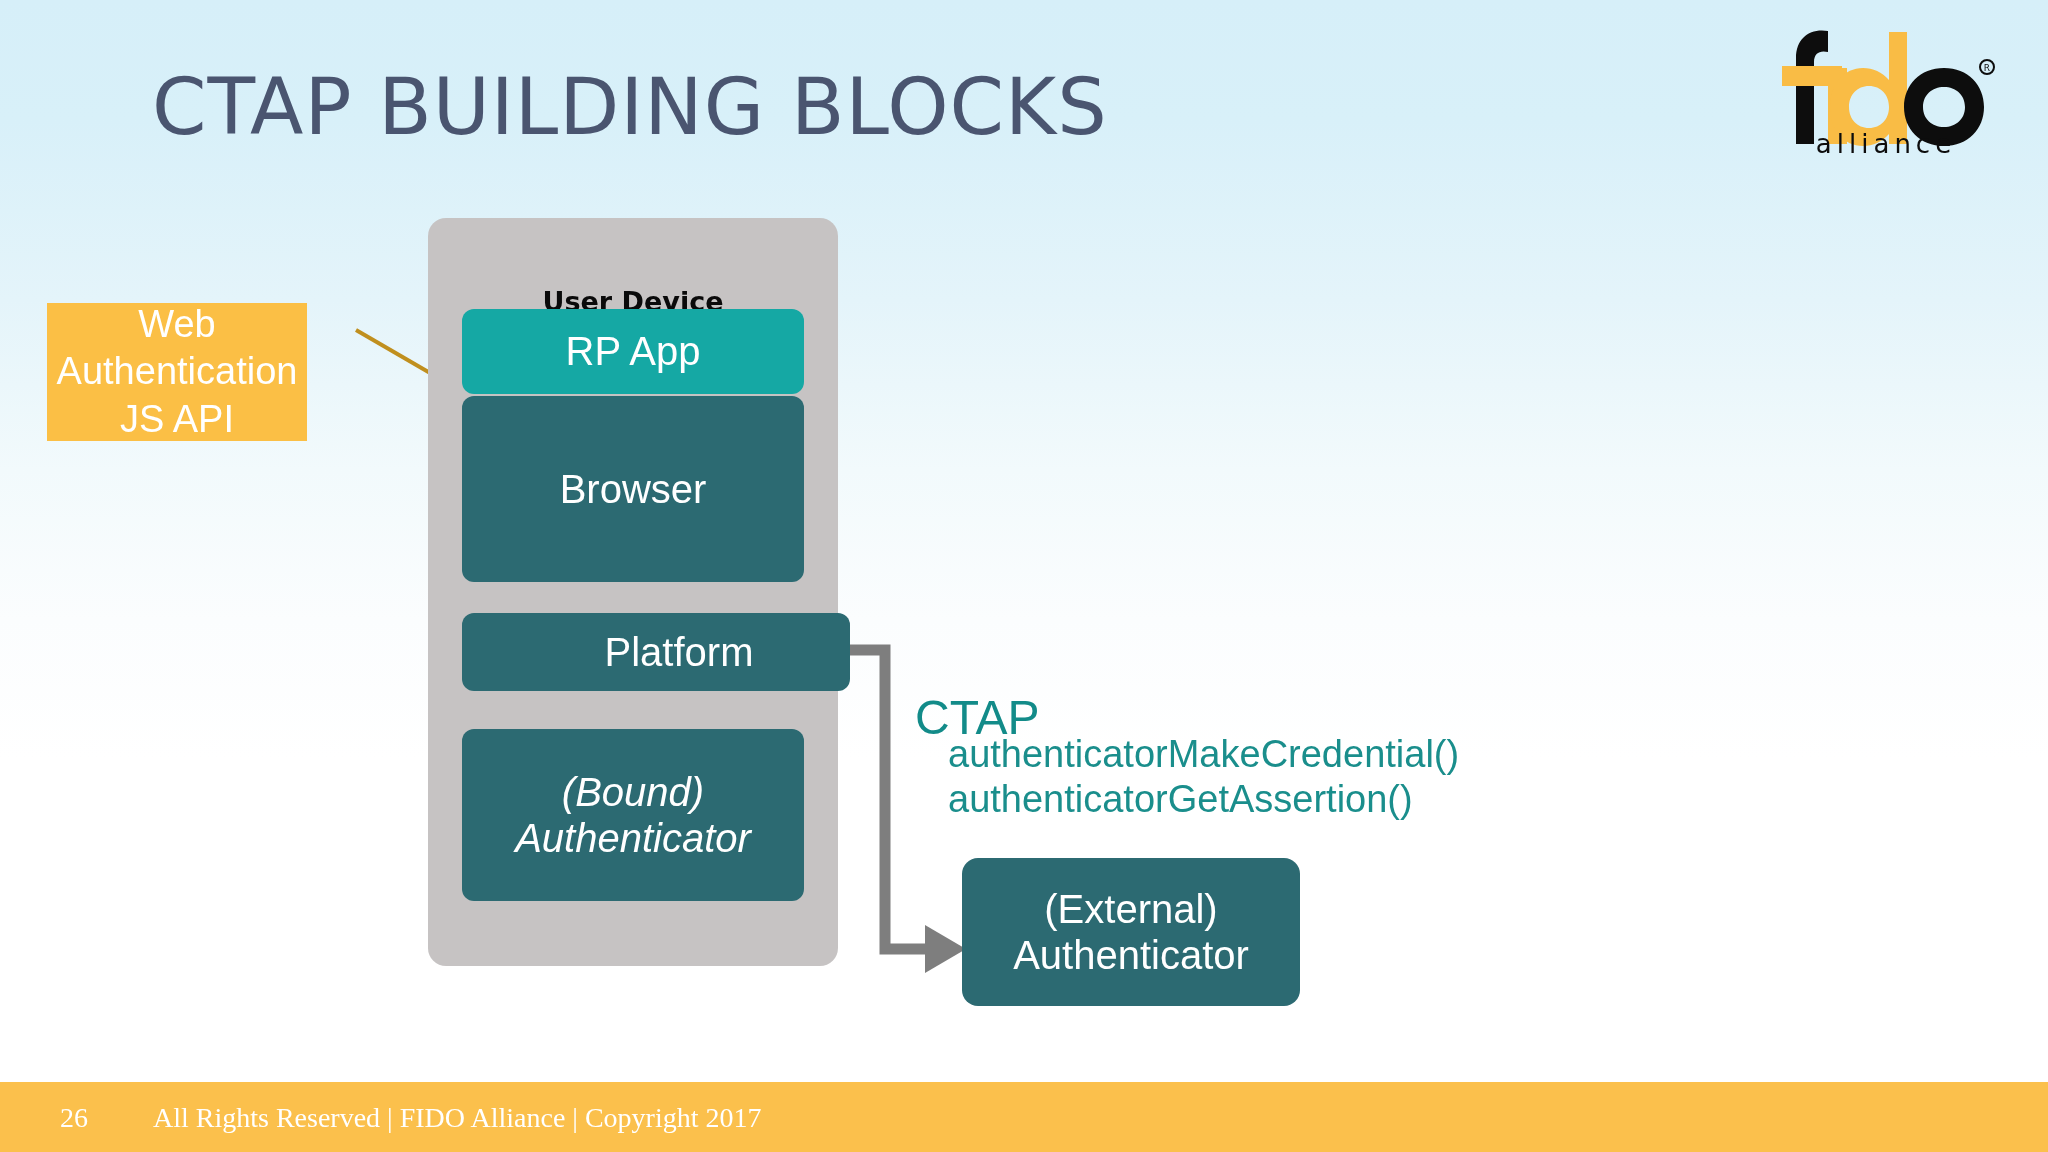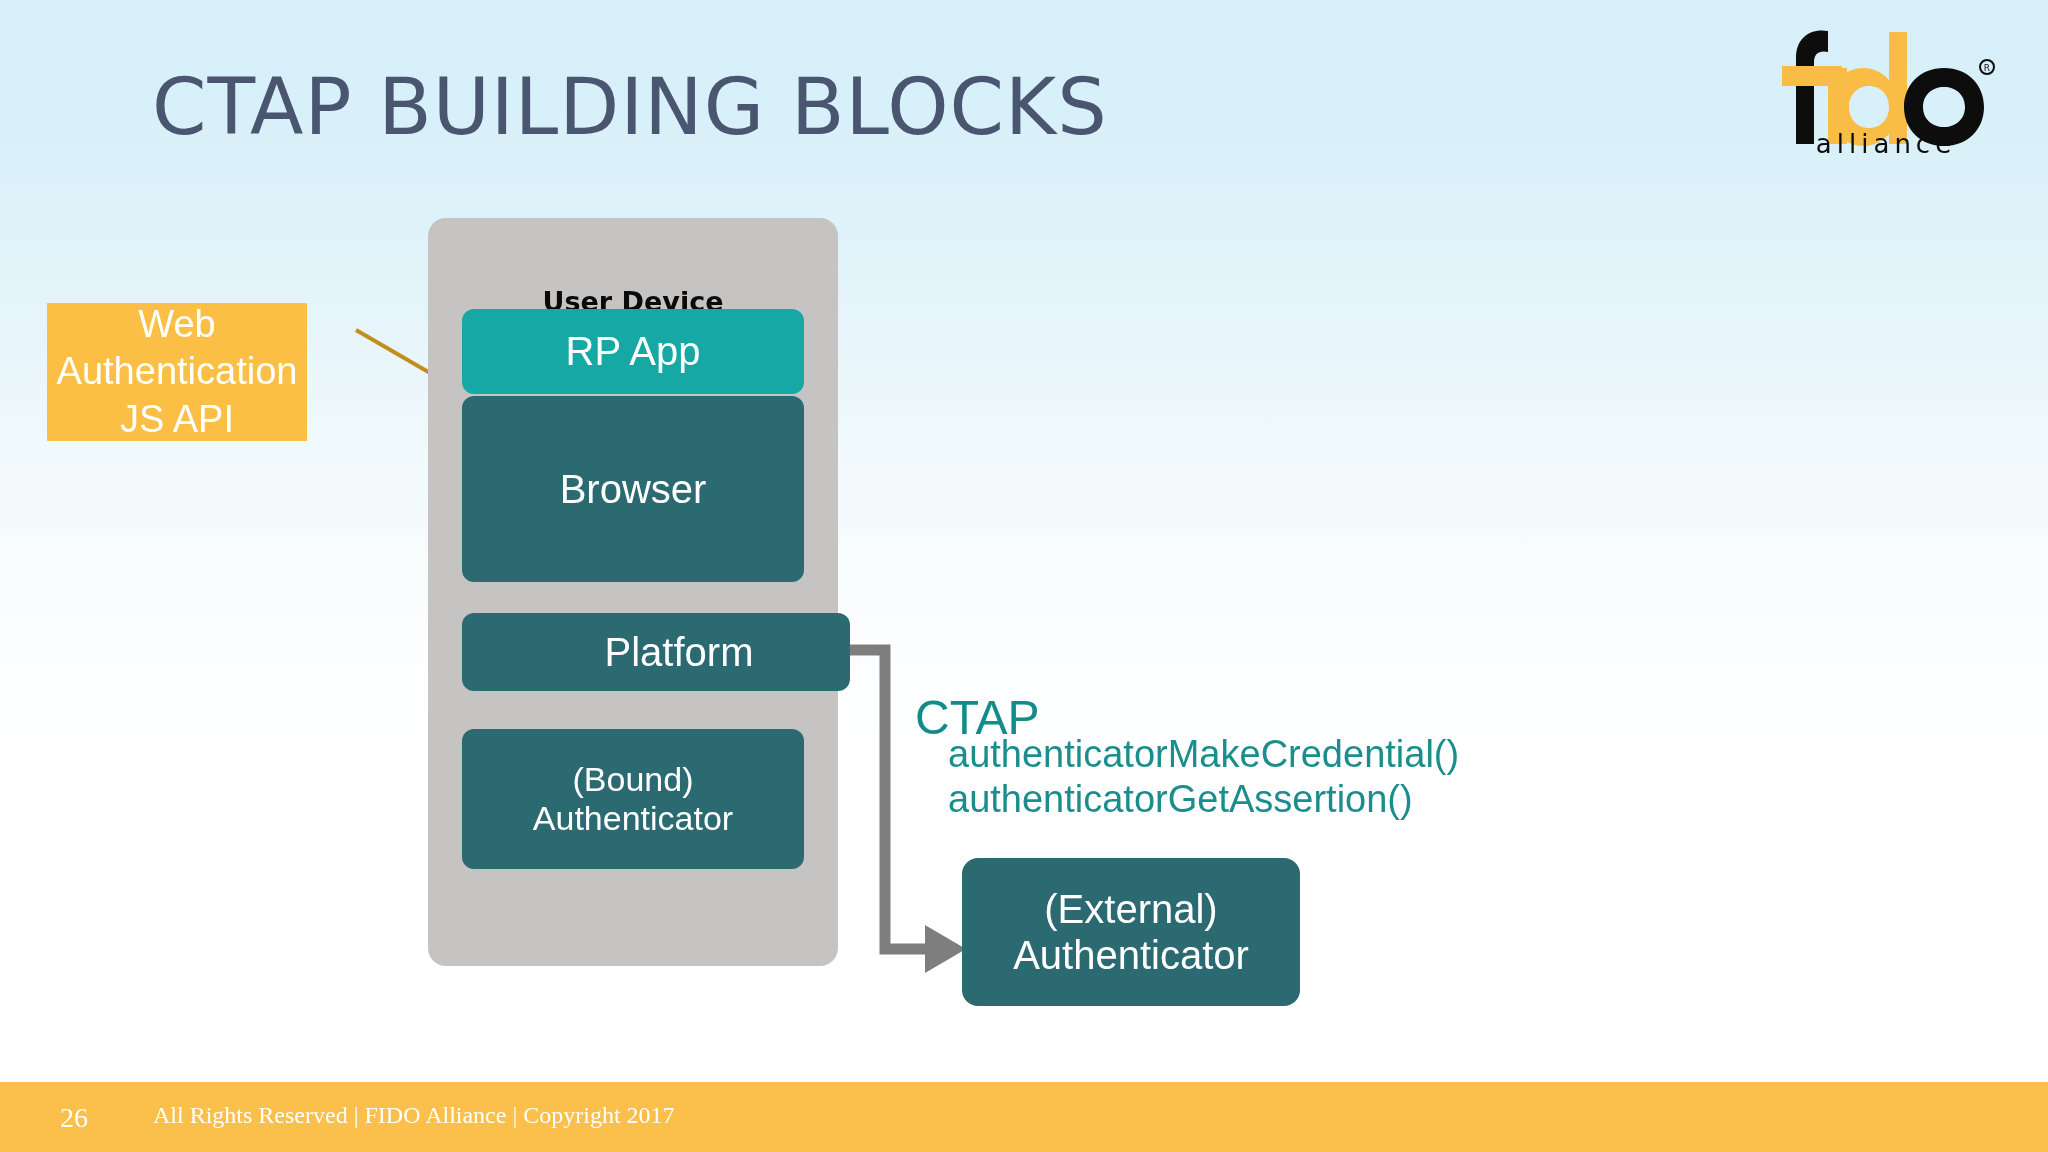--- a/index.html
+++ b/index.html
@@ -103,23 +103,24 @@
     width: 342px;
     height: 78px;
     background: #2c6a72;
     font-size: 40px;
     padding-left: 46px;
   }
   #bound-auth {
     left: 462px;
     top: 729px;
     width: 342px;
-    height: 140px;
-    background: #2c6a72;
-    font-size: 34px;
+    height: 172px;
+    background: #2c6a72;
+    font-size: 40px;
+    font-style: italic;
   }
   #external-auth {
     left: 962px;
     top: 858px;
     width: 338px;
     height: 148px;
     background: #2c6a72;
     border-radius: 16px;
     font-size: 40px;
   }
@@ -182,21 +183,21 @@
     position: absolute;
     left: 60px;
     top: 20px;
     font-size: 28px;
     color: #ffffff;
   }
   #footer-text {
     position: absolute;
     left: 153px;
     top: 20px;
-    font-size: 24px;
+    font-size: 28px;
     color: #ffffff;
   }
 </style>
 </head>
 <body>
 
 <div id="slide">
 
   <div id="title">CTAP BUILDING BLOCKS</div>
 

